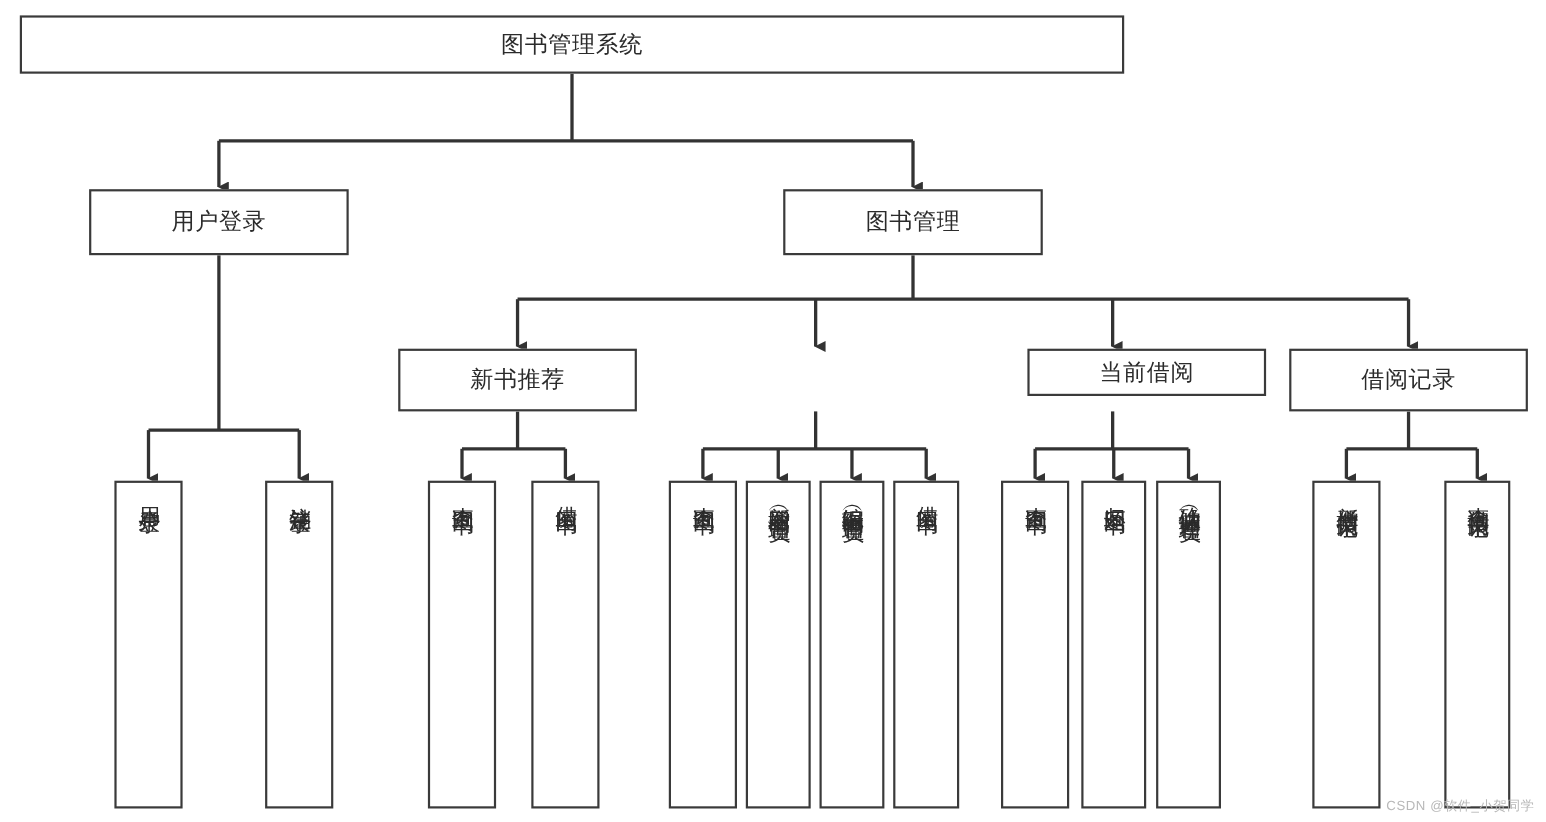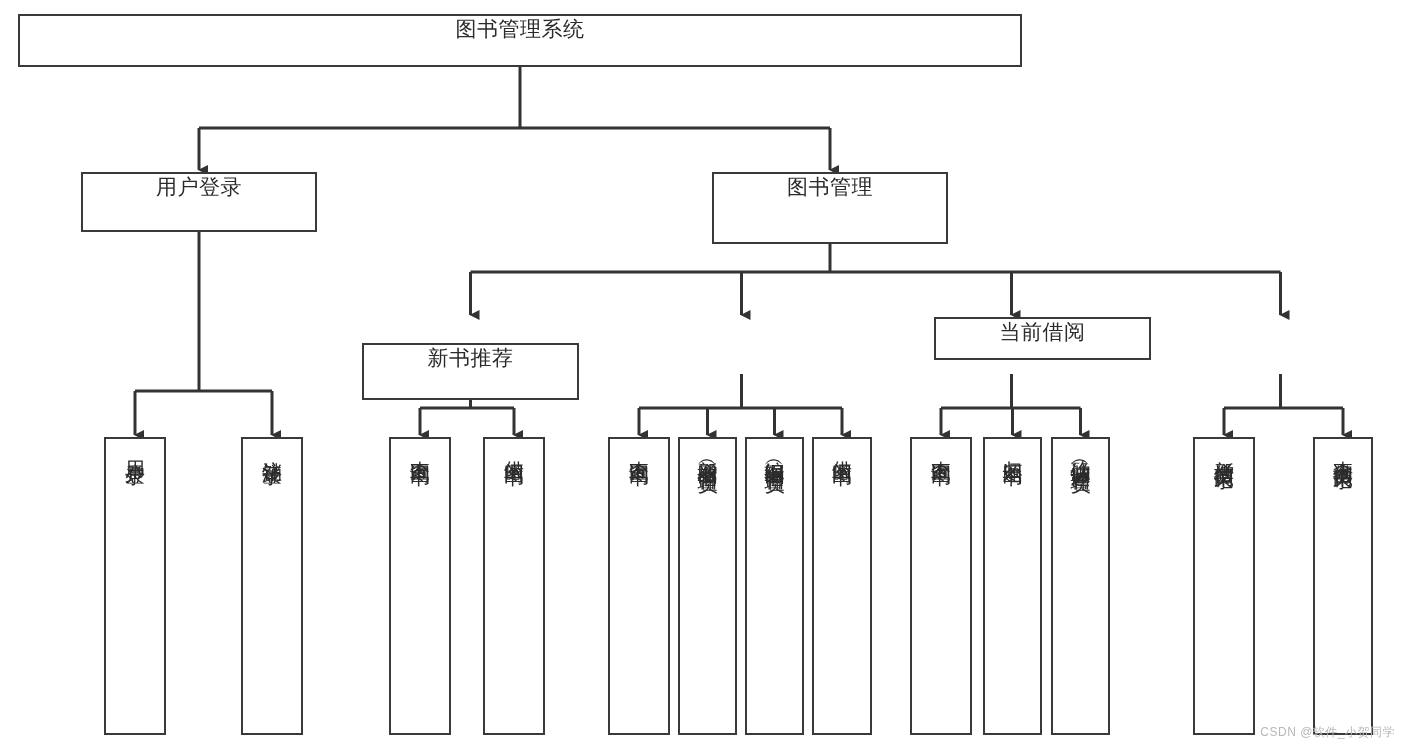--- a/index.html
+++ b/index.html
@@ -26,20 +26,21 @@
     width: 1405px;
     height: 747px;
     display: block;
   }
   .node-box {
     position: absolute;
     box-sizing: border-box;
     background: #ffffff;
     border: 2px solid #3a3a3a;
     display: flex;
+    align-items: center;
     justify-content: center;
   }
   .node-label {
     color: #2b2b2b;
     font-size: 21px;
     line-height: 1.2;
     letter-spacing: 0.5px;
     white-space: nowrap;
   }
   .node-box.leaf {
@@ -113,29 +114,32 @@
       </g>
   </svg>
 
   <div class="node-box" style="left: 18px; top: 14px; width: 1004px; height: 53px;">
     <span class="node-label">图书管理系统</span>
   </div>
 
   <div class="node-box" style="left: 81px; top: 172px; width: 236px; height: 60px;">
     <span class="node-label">用户登录</span>
   </div>
-  <div class="node-box" style="left: 712px; top: 172px; width: 236px; height: 72px;">
+  <div class="node-box" style="left: 712px; top: 172px; width: 236px; height: 60px; font-family: Liberation Serif, serif;">
     <span class="node-label">图书管理</span>
   </div>
 
-  <div class="node-box" style="left: 362px; top: 317px; width: 217px; height: 57px; margin-top: 26px;">
+  <div class="node-box" style="left: 362px; top: 317px; width: 217px; height: 57px;">
     <span class="node-label">新书推荐</span>
   </div>
   <div class="node-box" style="left: 934px; top: 317px; width: 217px; height: 43px;">
     <span class="node-label">当前借阅</span>
+  </div>
+  <div class="node-box" style="left: 1172px; top: 317px; width: 217px; height: 57px;">
+    <span class="node-label">借阅记录</span>
   </div>
 
   <div class="node-box leaf" style="left: 104px; top: 437px; width: 62px; height: 298px;">
     <span class="node-label">用户登录</span>
   </div>
   <div class="node-box leaf" style="left: 241px; top: 437px; width: 62px; height: 298px;">
     <span class="node-label">注销登录</span>
   </div>
   <div class="node-box leaf" style="left: 389px; top: 437px; width: 62px; height: 298px;">
     <span class="node-label">查询图书</span>

